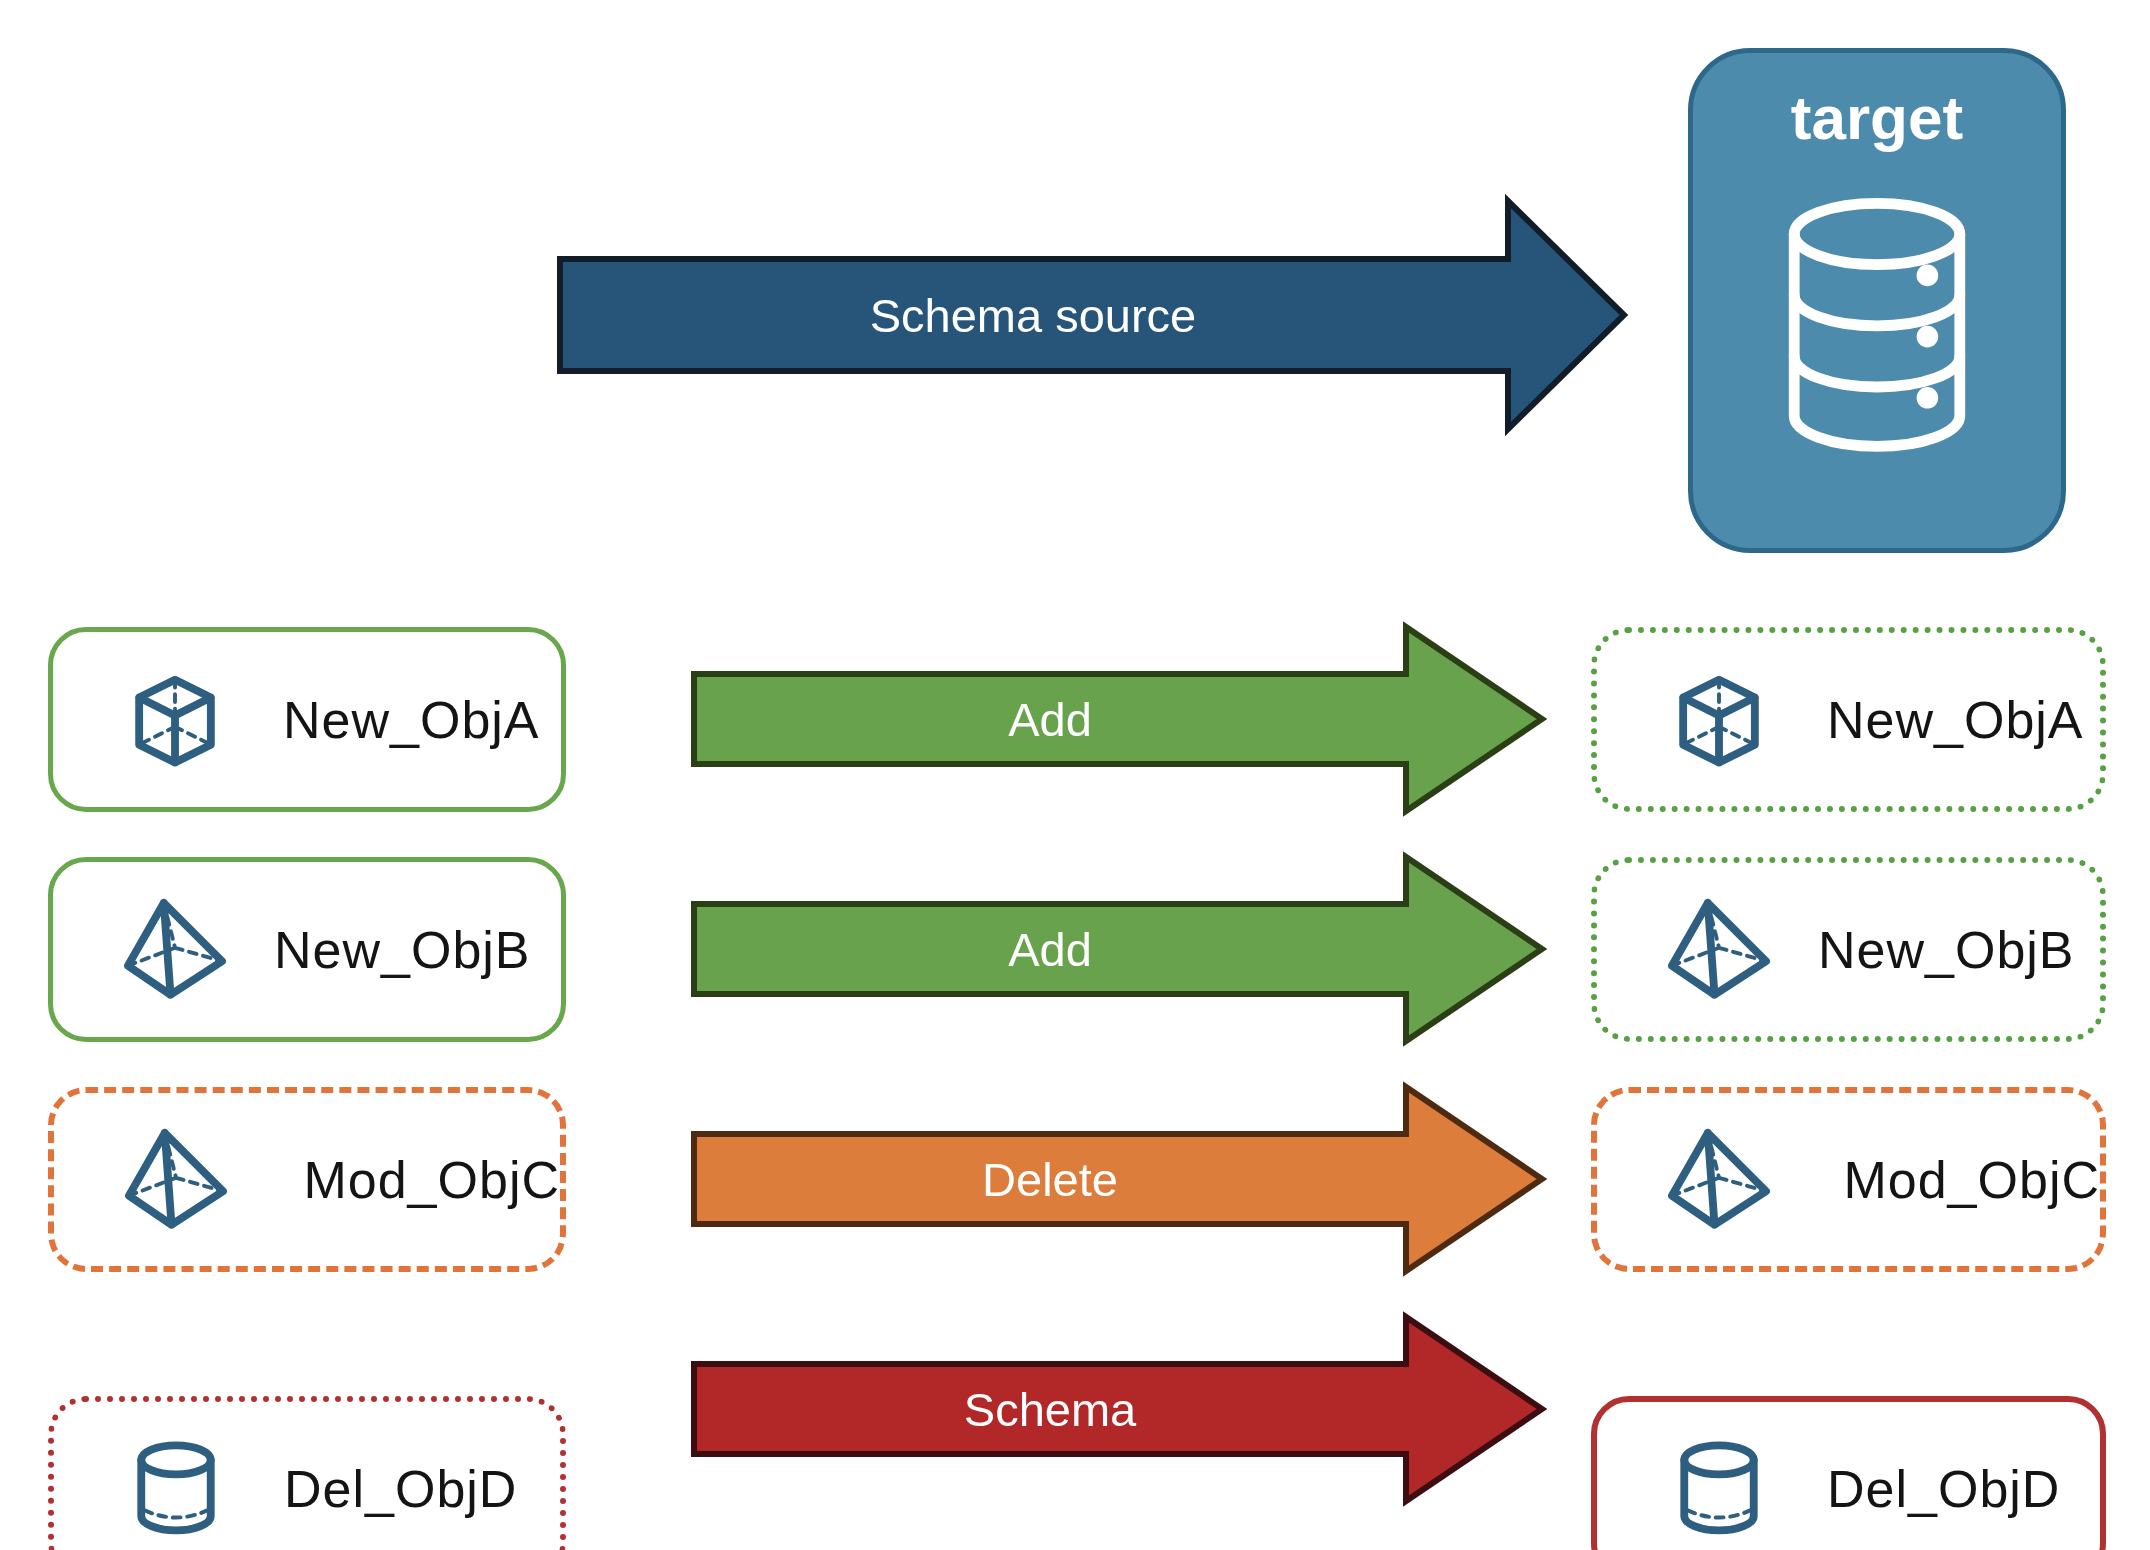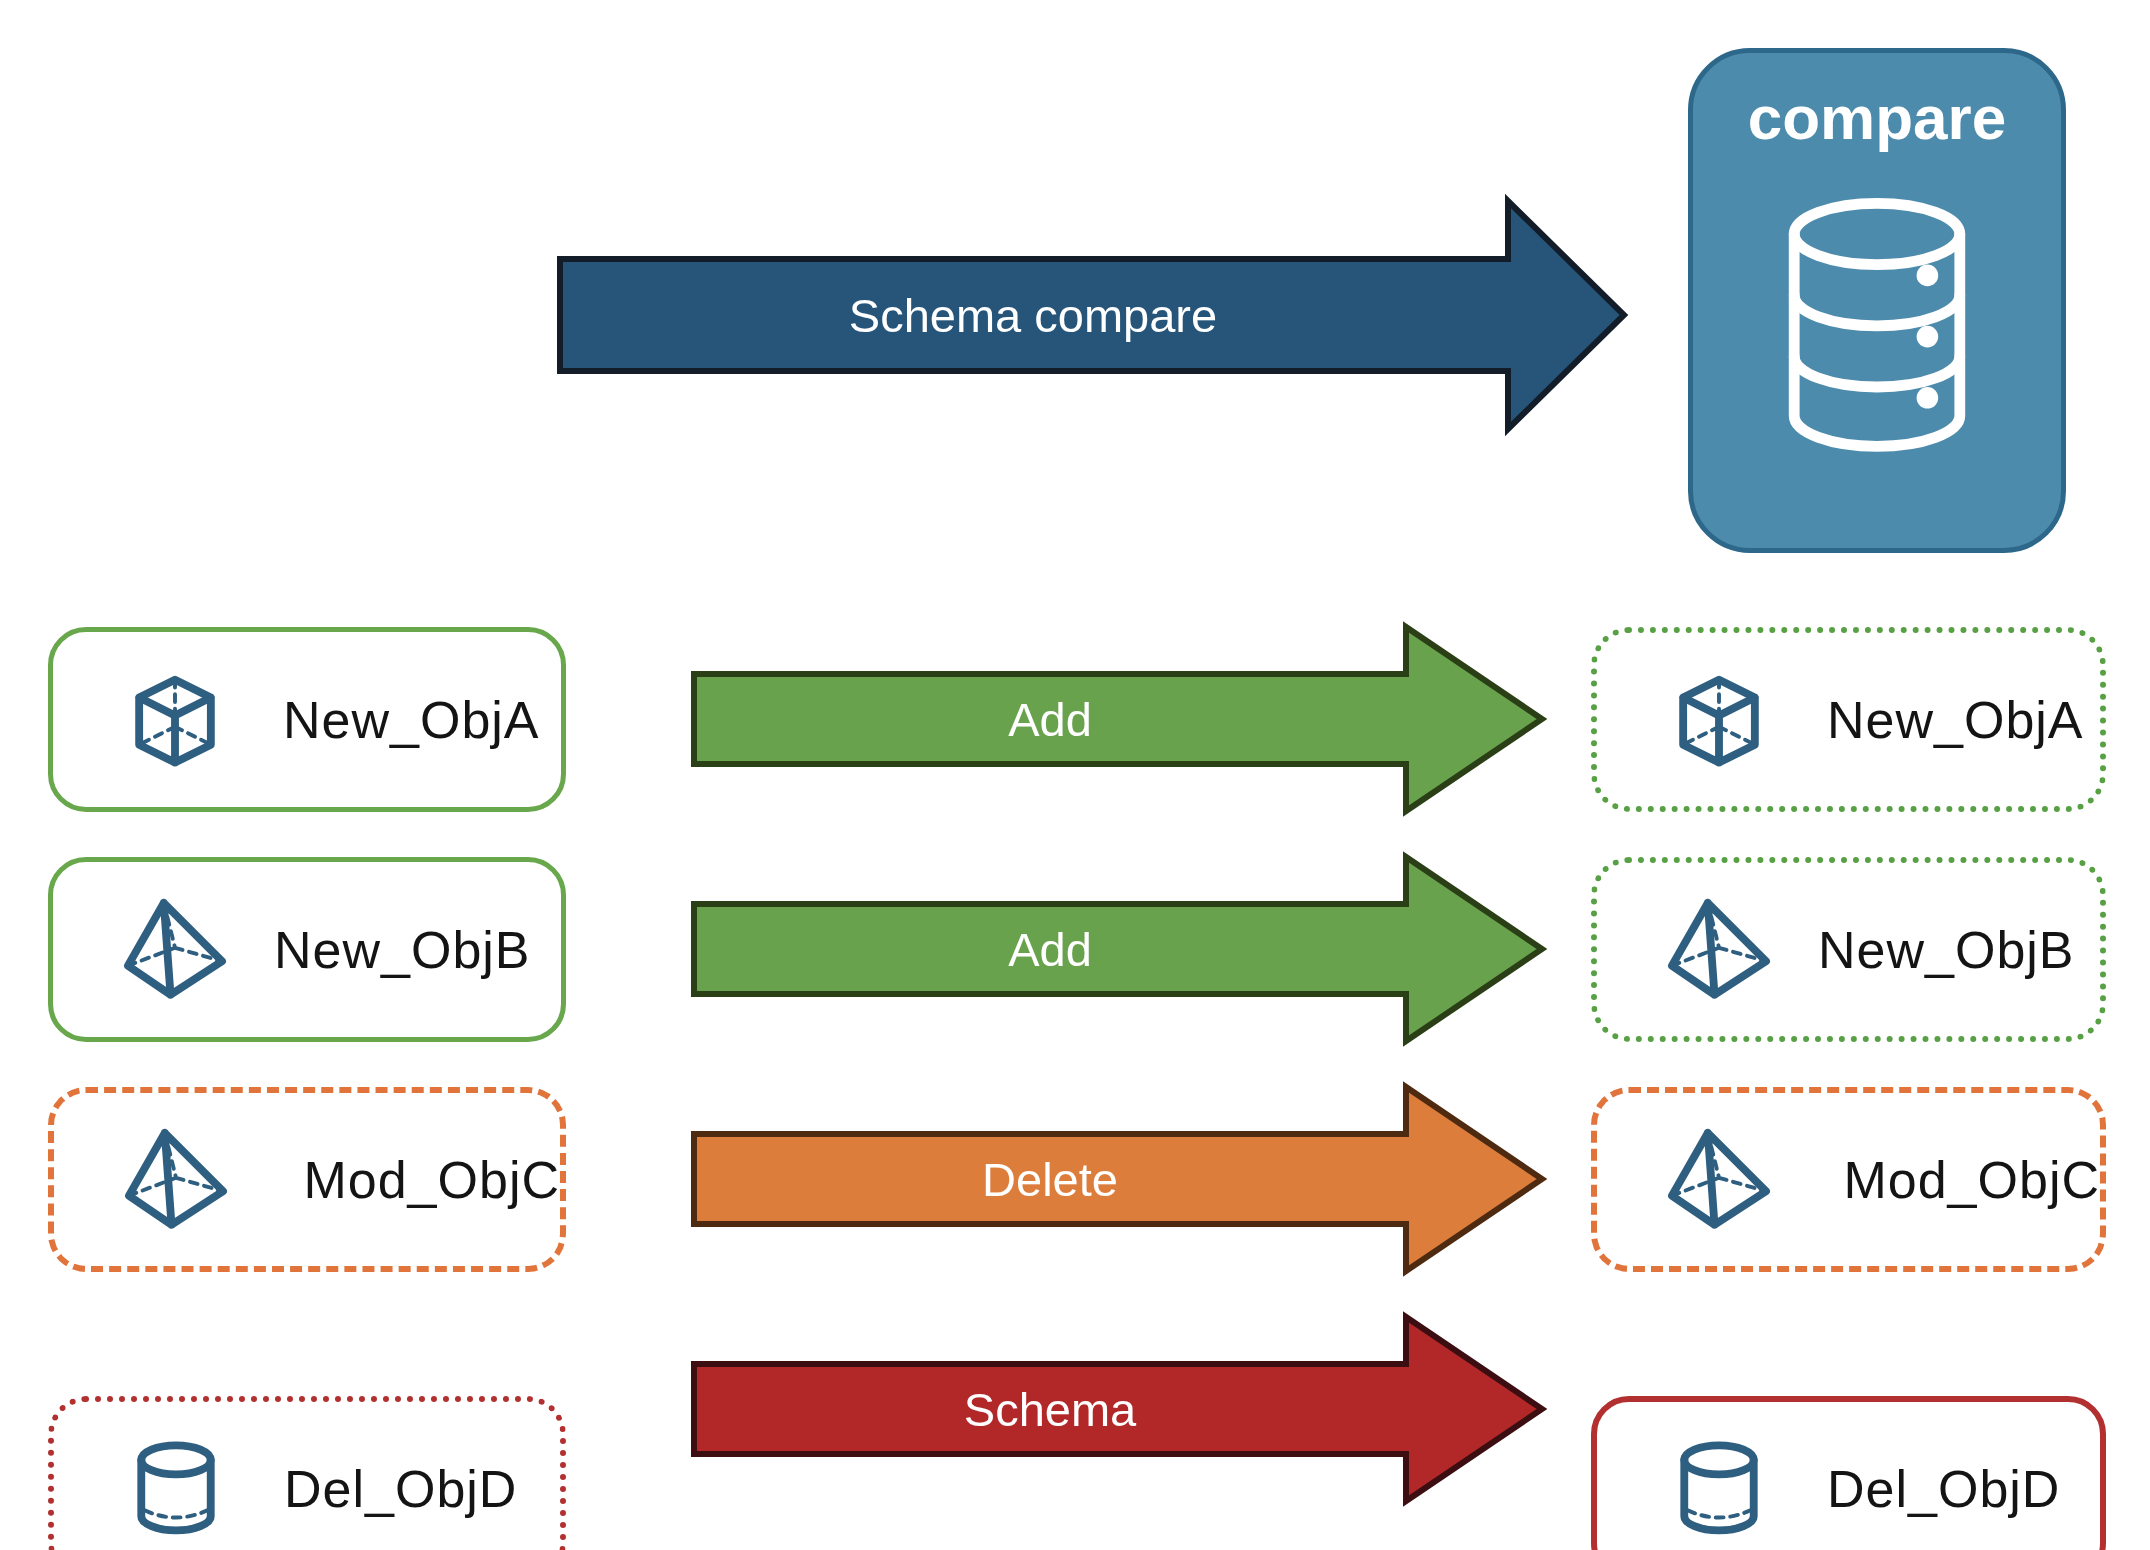--- a/index.html
+++ b/index.html
@@ -58,36 +58,36 @@
   .row-arrow{left:690px;width:860px;height:200px;}
   .row-arrow-label{left:694px;width:712px;height:90px;}
 </style>
 </head>
 <body>
 
 <div id="canvas">
 
 
   <div id="target-panel" class="panel">
-    <div class="panel-title">compare</div>
+    <div class="panel-title">target</div>
     <svg class="panel-icon" width="216" height="270" viewBox="0 0 120 150">
       <ellipse cx="60" cy="25" rx="46" ry="17"></ellipse>
       <path d="M14,25 L14,126 A46,17 0 0 0 106,126 L106,25"></path>
       <path d="M14,59 A46,17 0 0 0 106,59"></path>
       <path d="M14,93 A46,17 0 0 0 106,93"></path>
       <circle cx="88" cy="48" r="6"></circle>
       <circle cx="88" cy="82" r="6"></circle>
       <circle cx="88" cy="116" r="6"></circle>
     </svg>
   </div>
 
   <svg class="arrow-svg arrow-blue" style="left:556px;top:195px;width:1074px;height:240px;" viewBox="0 0 1074 240">
     <polygon points="4,64 952,64 952,6 1068,120 952,234 952,176 4,176"></polygon>
   </svg>
-  <div class="arrow-label" style="left:560px;top:257px;width:946px;height:116px;">Schema compare</div>
+  <div class="arrow-label" style="left:560px;top:257px;width:946px;height:116px;">Schema source</div>
 
   <div class="card card-left b-green-solid r1">
     <svg class="obj-icon" viewBox="0 0 100 100">
       <path class="h" d="M50,14 L50,56 M50,56 L18,72 M50,56 L82,72"></path>
       <path class="s" d="M18,30 L50,14 L82,30 L82,72 L50,88 L18,72 Z M18,30 L50,46 L82,30 M50,46 L50,88"></path>
     </svg>
     <span class="obj-label">New_ObjA</span>
   </div>
   <svg class="arrow-svg arrow-green row-arrow a1" viewBox="0 0 860 200">
     <polygon points="4,55 716,55 716,8 852,100 716,192 716,145 4,145"></polygon>

